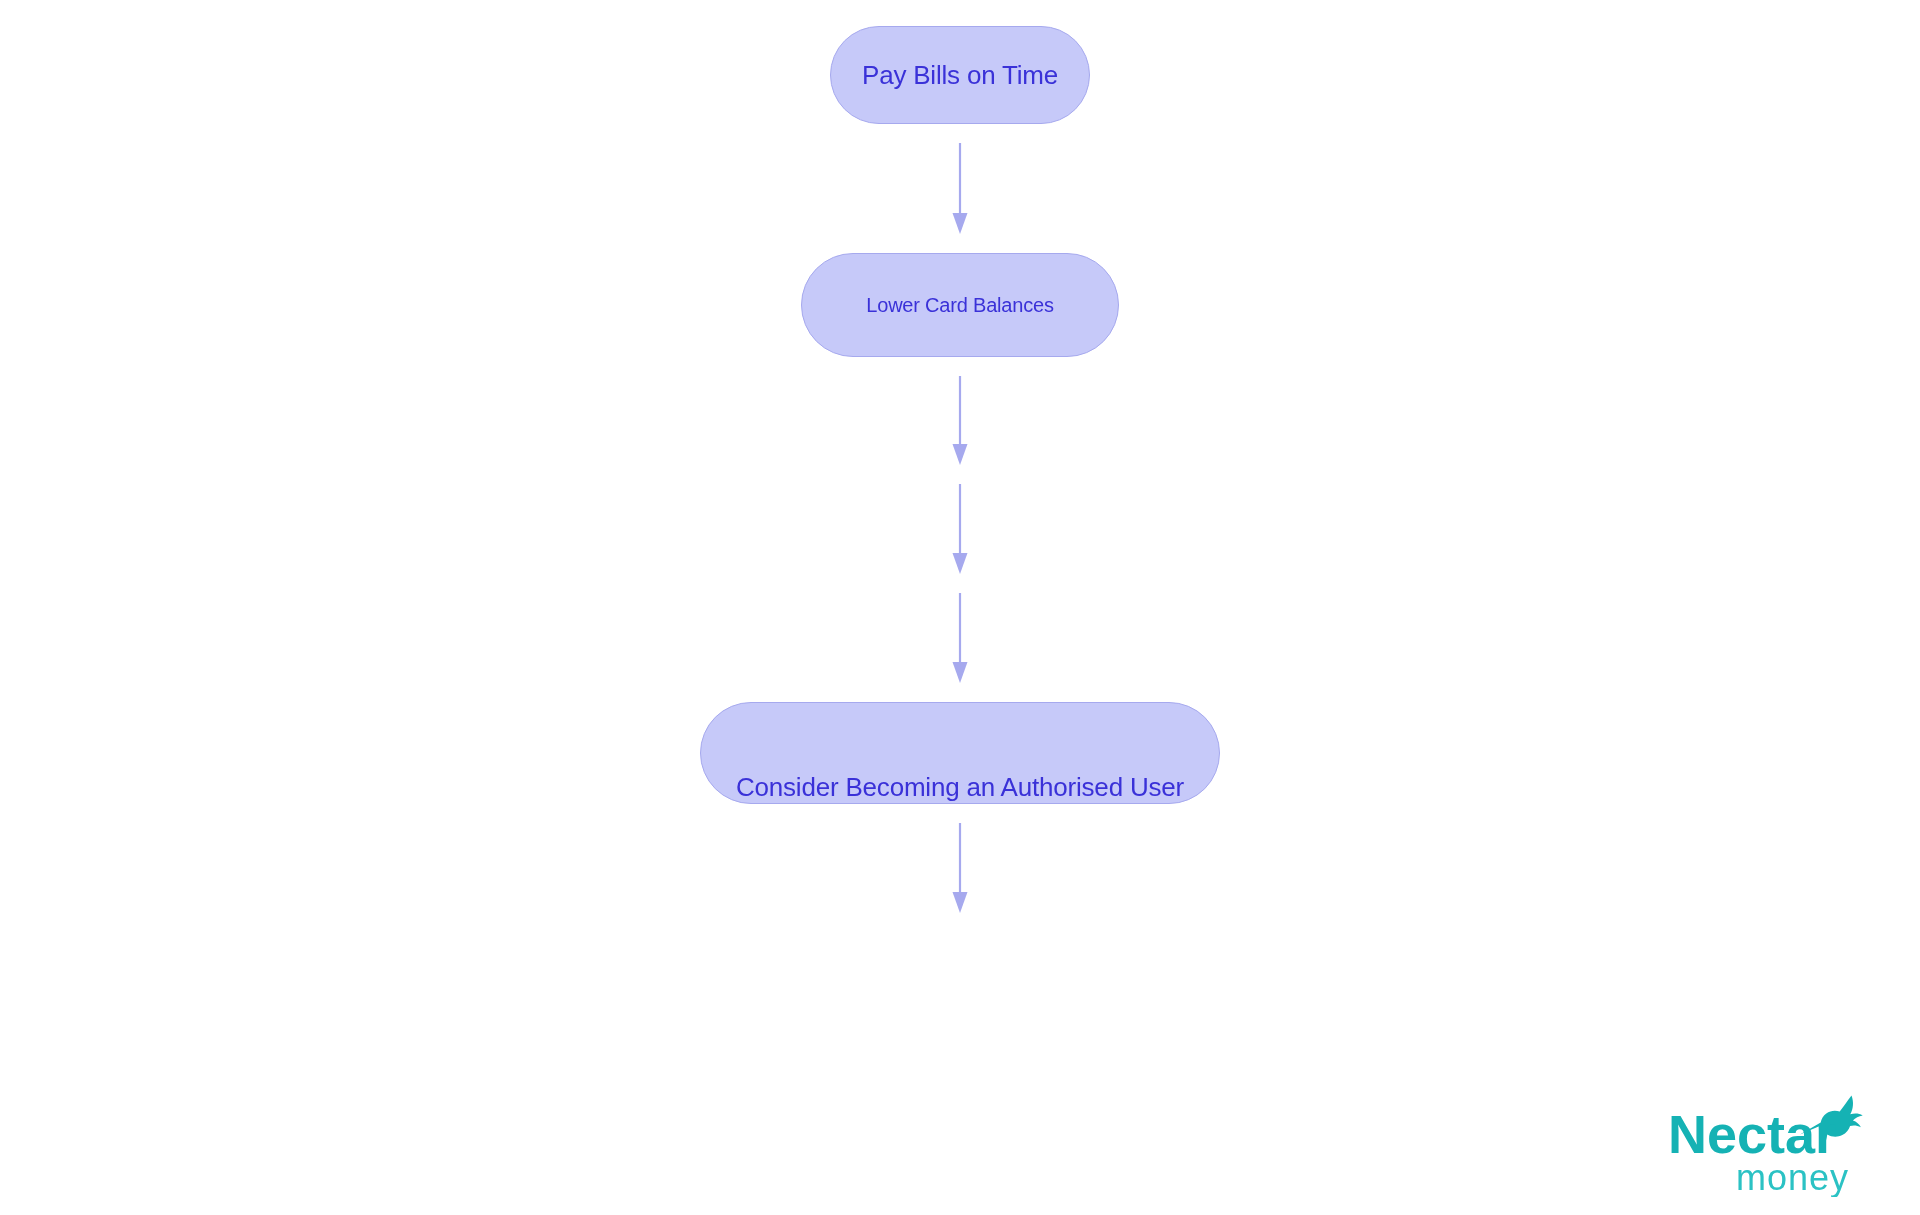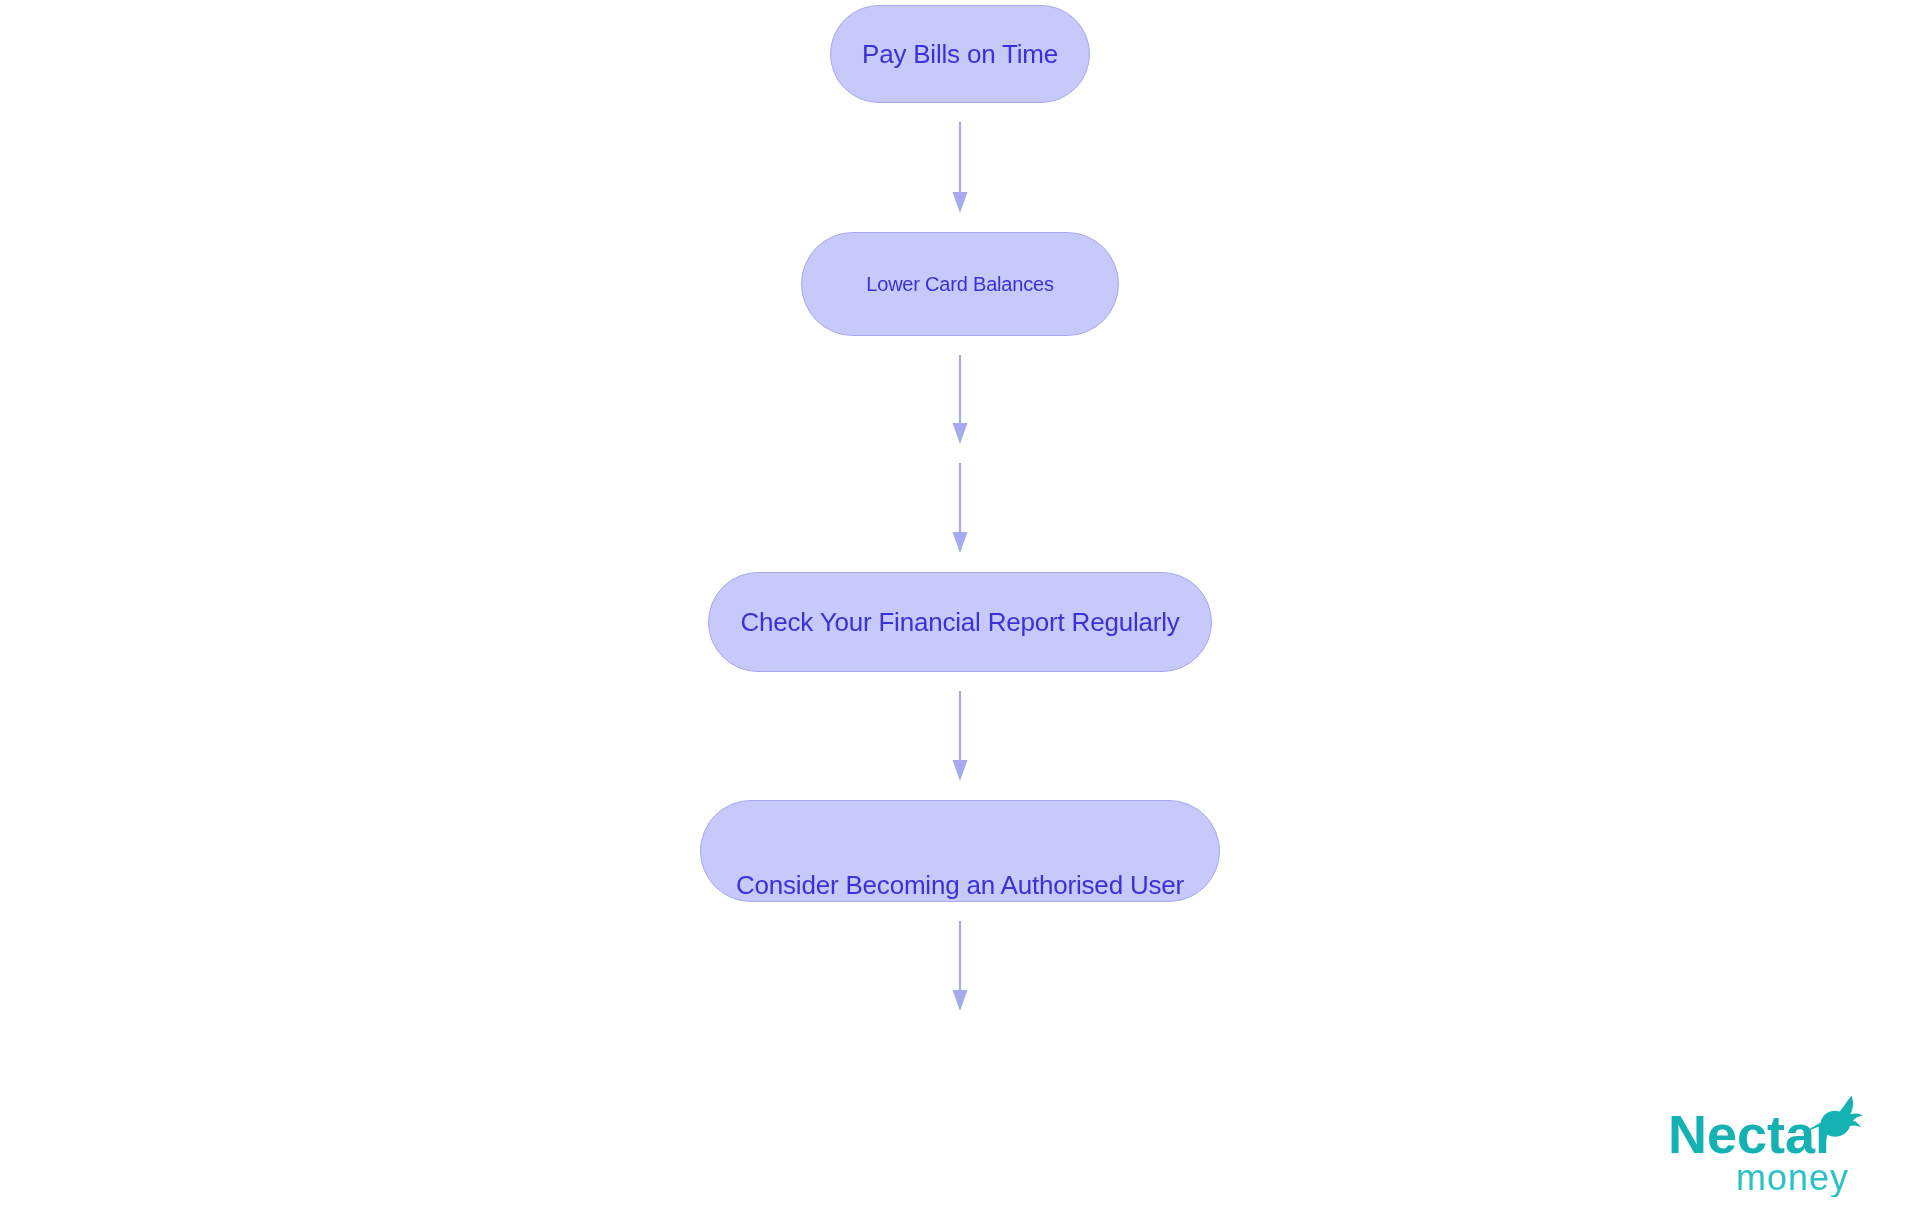--- a/index.html
+++ b/index.html
@@ -86,21 +86,21 @@
     font-weight: 300;
     fill: #2bc2c4;
     letter-spacing: 1px;
   }
 </style>
 </head>
 <body>
 
 <div id="canvas">
 
-  <div class="flow" style="top:5px;gap:19px;">
+  <div class="flow" style="top:26px;gap:19px;">
 
     <div class="node n1">
       <span>Pay Bills on Time</span>
     </div>
 
     <svg class="connector c1" viewBox="0 0 30 91" preserveAspectRatio="none">
       <line x1="15" y1="0" x2="15" y2="72" stroke="#a6a9ee" stroke-width="2.2"></line>
       <polygon points="7.5,70 22.5,70 15,91" fill="#a6a9ee"></polygon>
     </svg>
 
@@ -112,23 +112,20 @@
       <line x1="15" y1="0" x2="15" y2="70" stroke="#a6a9ee" stroke-width="2.2"></line>
       <polygon points="7.5,68 22.5,68 15,89" fill="#a6a9ee"></polygon>
     </svg>
 
 
     <svg class="connector c3" viewBox="0 0 30 90" preserveAspectRatio="none">
       <line x1="15" y1="0" x2="15" y2="71" stroke="#a6a9ee" stroke-width="2.2"></line>
       <polygon points="7.5,69 22.5,69 15,90" fill="#a6a9ee"></polygon>
     </svg>
 
-    <div class="node n4">
-      <span>Check Your Financial Report Regularly</span>
-    </div>
 
     <svg class="connector c4" viewBox="0 0 30 90" preserveAspectRatio="none">
       <line x1="15" y1="0" x2="15" y2="71" stroke="#a6a9ee" stroke-width="2.2"></line>
       <polygon points="7.5,69 22.5,69 15,90" fill="#a6a9ee"></polygon>
     </svg>
 
     <div class="node n5">
       <span>Consider Becoming an Authorised User</span>
     </div>
 

